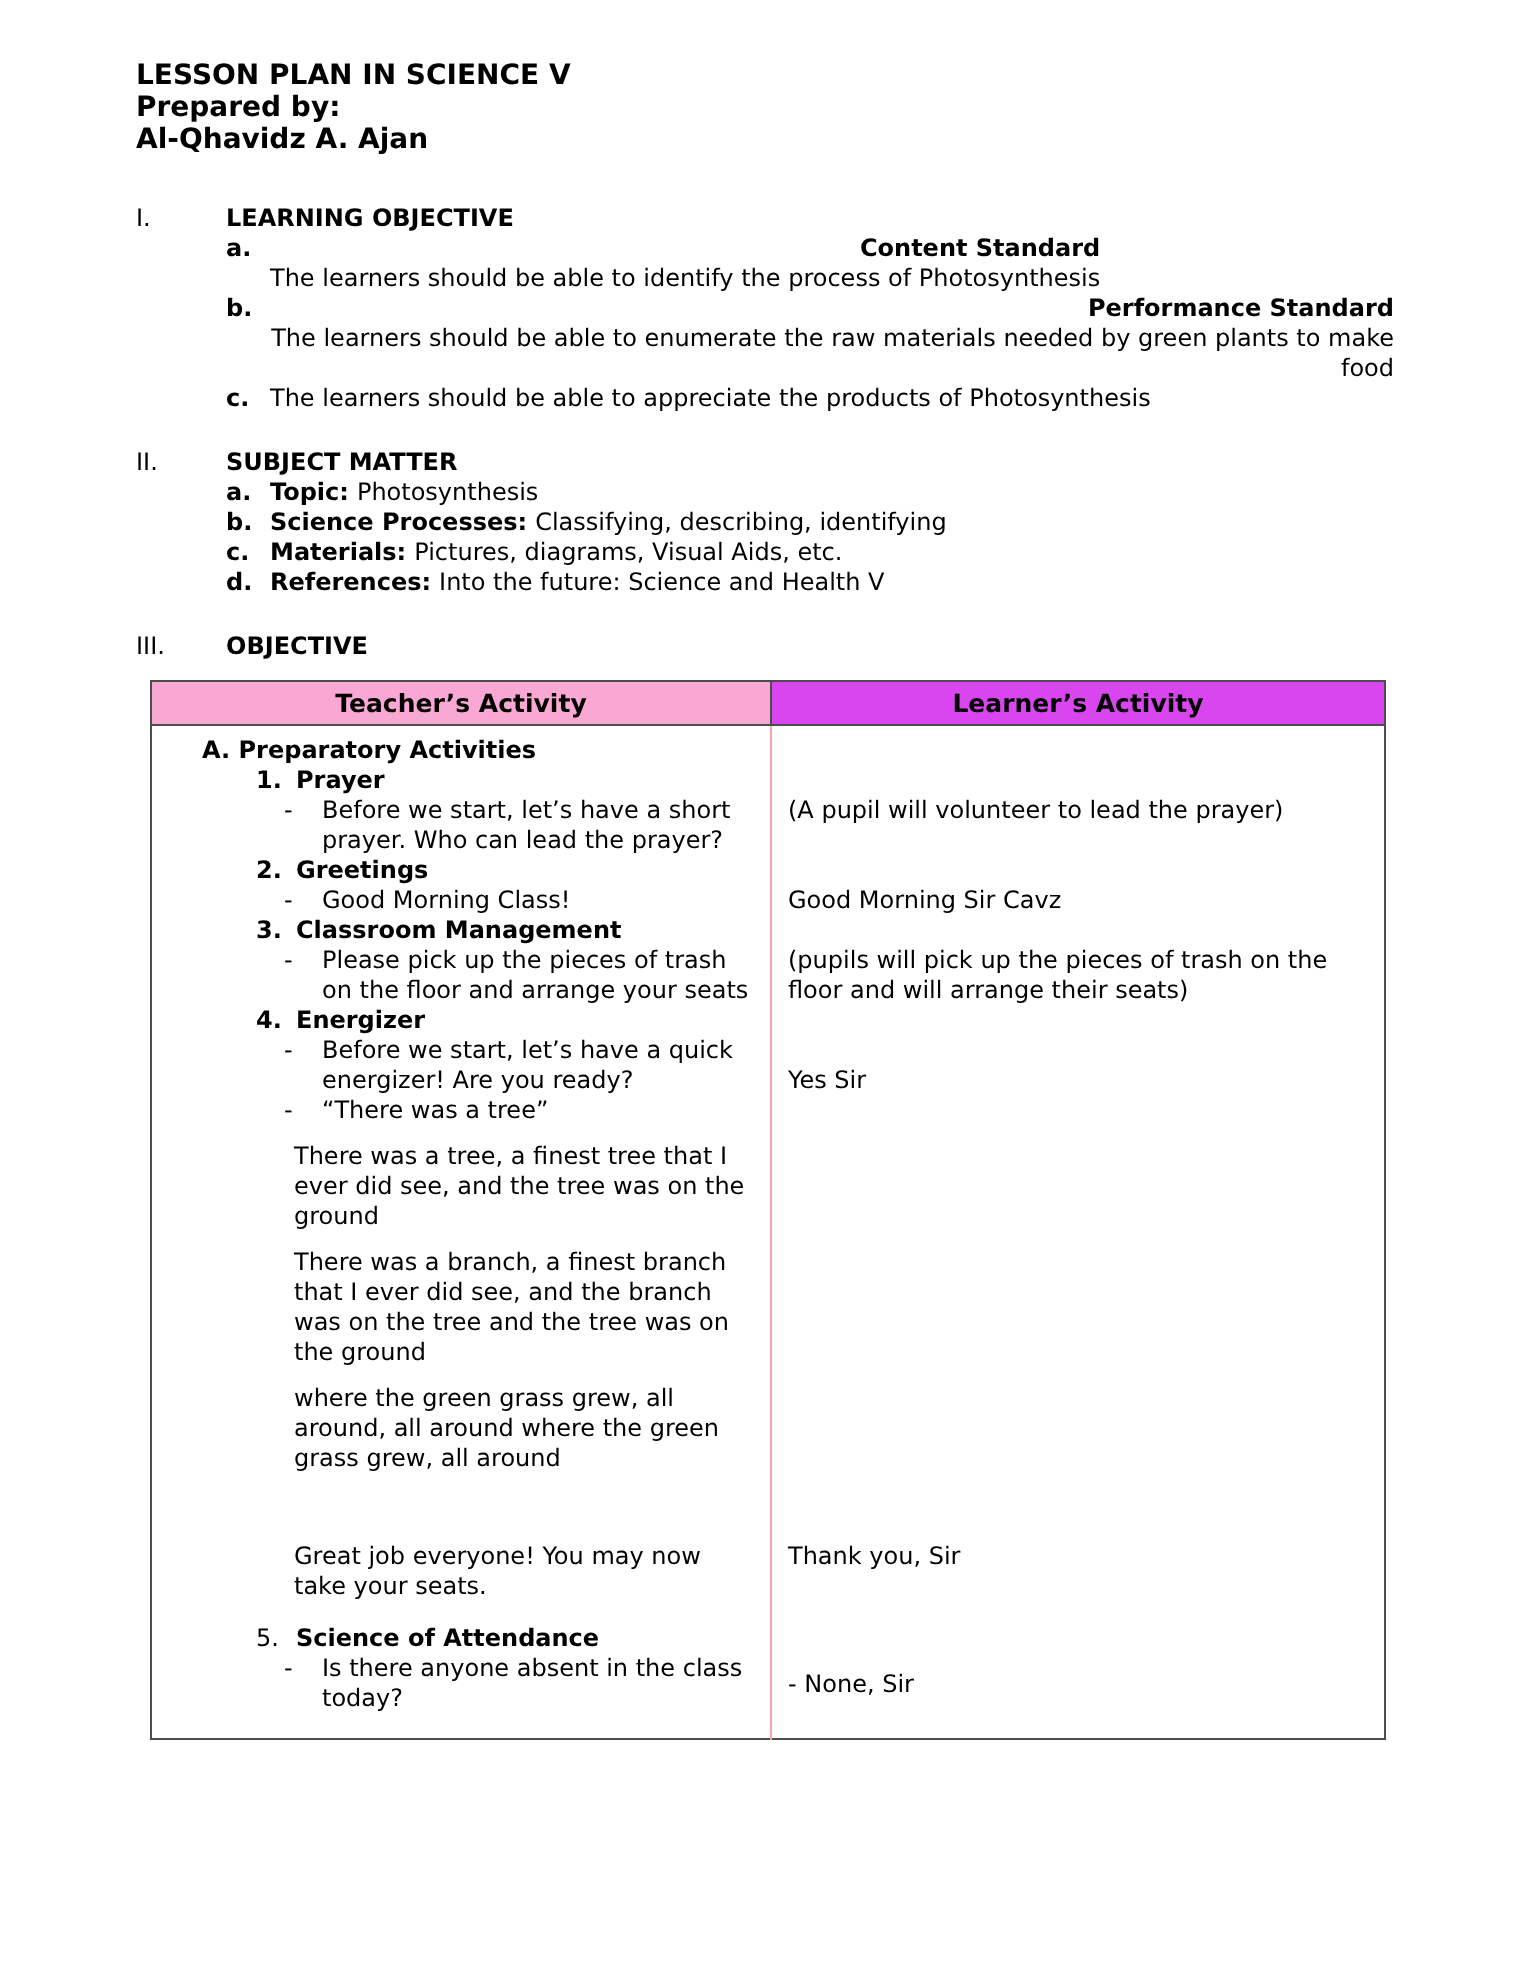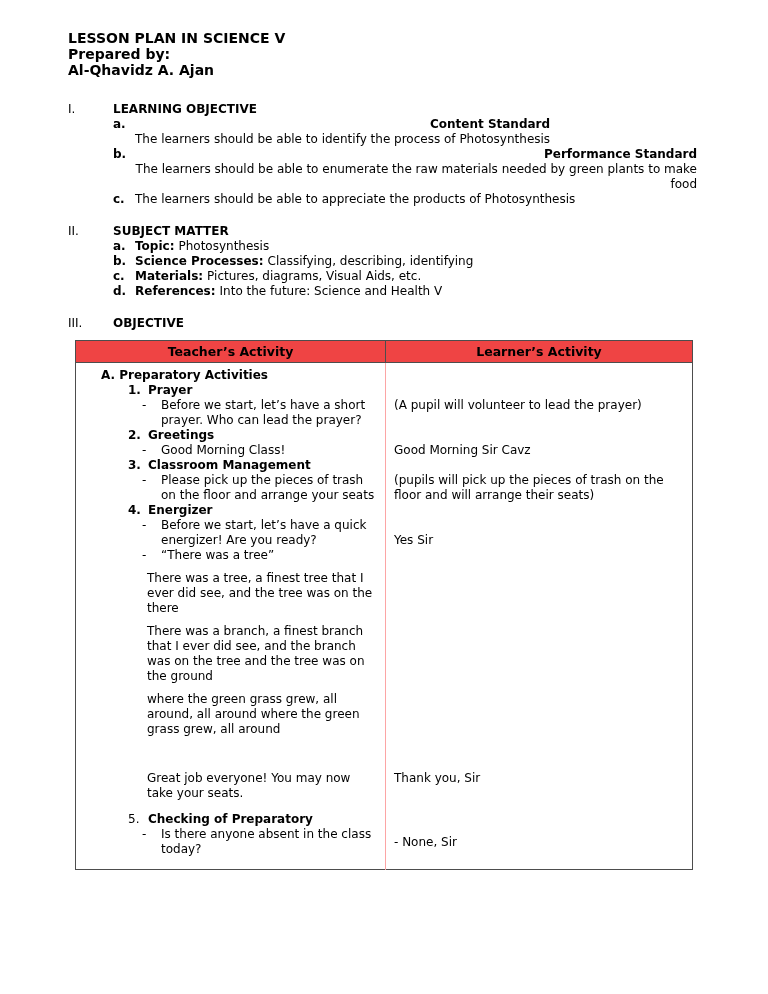--- a/index.html
+++ b/index.html
@@ -43,22 +43,22 @@
     border: 1px solid #4d4d4d;
   }
   .proc-table th {
     border: 1px solid #4d4d4d;
     font-weight: bold;
     text-align: center;
     padding: 3px 2px;
     font-size: 12.5px;
     line-height: 15px;
   }
-  .th-teacher { background: #ef4444; width: 310px; }
-  .th-learner { background: #ef4444; width: 307px; }
+  .th-teacher { background: #f9a8d4; width: 310px; }
+  .th-learner { background: #d946ef; width: 307px; }
   .proc-table td { vertical-align: top; padding: 0; }
   td.L { border-right: 1px solid #fca5a5; padding-left: 25px; padding-right: 6px; }
   td.R { padding-left: 8px; padding-right: 6px; }
   td.pt { padding-top: 5px; }
   td.pb { padding-bottom: 12px; }
 
   .secA { font-weight: bold; }
   .numline { margin-left: 27px; font-weight: bold; display: flex; }
   .numline .num { flex: none; width: 20px; }
   .num-normal { font-weight: normal; }
@@ -250,21 +250,21 @@
               <span>“There was a tree”</span>
           </div>
         </td>
         <td class="R">
           <div class="resp mt15">Yes Sir</div>
         </td>
       </tr>
 
       <tr>
         <td class="L">
-          <div class="verse">There was a tree, a finest tree that I ever did see, and the tree was on the there</div>
+          <div class="verse">There was a tree, a finest tree that I ever did see, and the tree was on the ground</div>
         </td>
         <td class="R"></td>
       </tr>
 
 
       <tr>
         <td class="L">
           <div class="verse">There was a branch, a finest branch that I ever did see, and the branch was on the tree and the tree was on the ground</div>
         </td>
         <td class="R"></td>
@@ -283,21 +283,21 @@
         </td>
         <td class="R">
           <div class="resp mt34">Thank you, Sir</div>
         </td>
       </tr>
 
       <tr>
         <td class="L pb">
           <div class="numline mt11">
             <span class="num num-normal">5.</span>
-              <span>Checking of Preparatory</span>
+              <span>Science of Attendance</span>
           </div>
           <div class="bullet">
             <span class="dash">-</span>
               <span>Is there anyone absent in the class today?</span>
           </div>
         </td>
         <td class="R pb">
           <div class="resp mt34">- None, Sir</div>
         </td>
       </tr>

